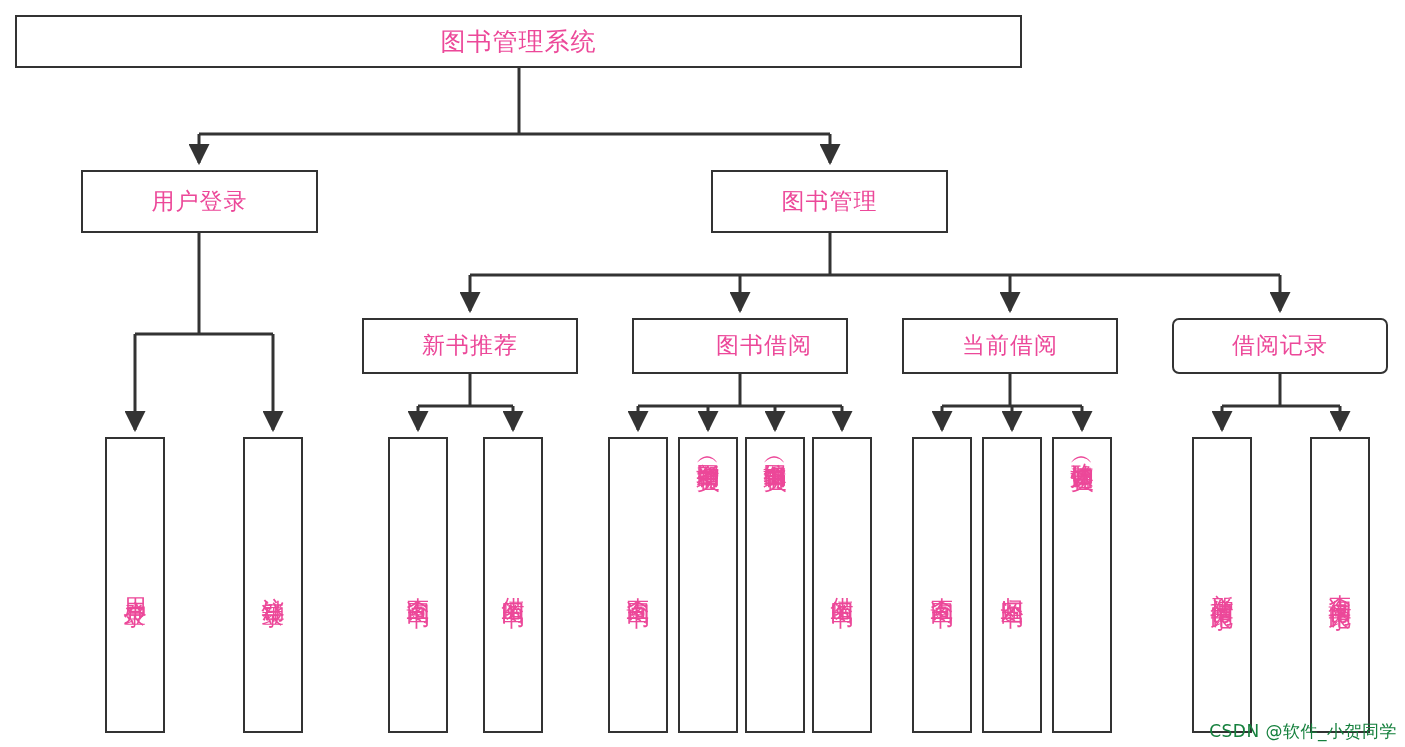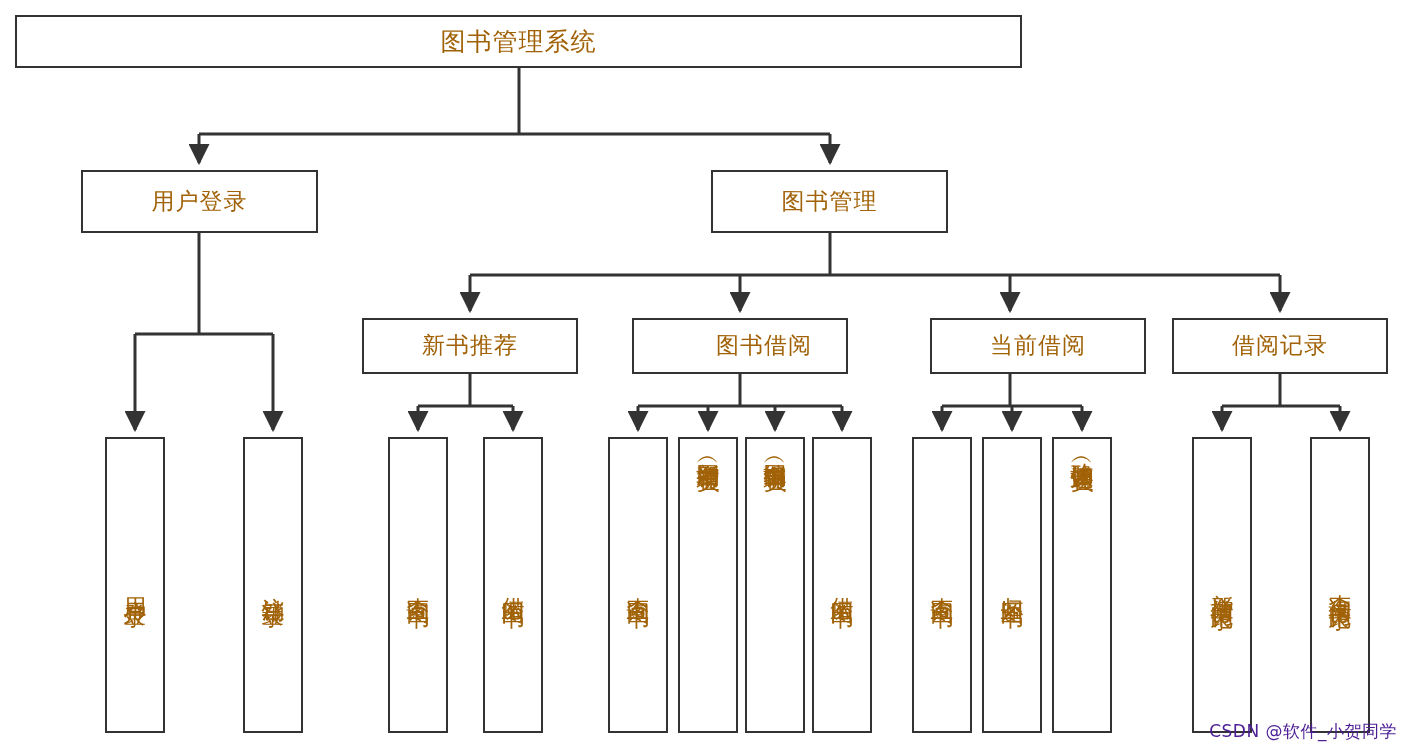--- a/index.html
+++ b/index.html
@@ -33,21 +33,21 @@
     border: 2px solid #333333;
     display: flex;
     align-items: center;
     justify-content: center;
     color: #222222;
   }
   .node-label {
     display: block;
     text-align: center;
     line-height: 1.18;
-    color: #a16207;
+    color: #ec4899;
     white-space: nowrap;
   }
   
   .node.horizontal .node-label {
     font-size: 23px;
     letter-spacing: 1px;
   }
   .node.root {
     border-width: 2px;
   }
@@ -76,21 +76,21 @@
   }
   .node.leaf.mid-label {
     align-items: center;
     padding-top: 0;
   }
   #watermark {
     position: absolute;
     right: 8px;
     bottom: 4px;
     font-size: 17px;
-    color: #4c1d95;
+    color: #15803d;
     letter-spacing: 0.5px;
     white-space: nowrap;
   }
 </style>
 </head>
 <body>
 
 <div id="diagram-root">
 
   <svg id="edges-layer" viewBox="0 0 1405 747" xmlns="http://www.w3.org/2000/svg">
@@ -153,24 +153,24 @@
   <div class="node horizontal" style="left:362px; top:318px; width:216px; height:56px;">
     <span class="node-label">新书推荐</span>
   </div>
 
   <div class="node horizontal" style="left:711px; top:170px; width:237px; height:63px;">
     <span class="node-label">图书管理</span>
   </div>
   <div class="node horizontal" style="left:632px; top:318px; width:216px; height:56px;padding-left:48px;">
     <span class="node-label">图书借阅</span>
   </div>
-  <div class="node horizontal" style="left:902px; top:318px; width:216px; height:56px;margin-left:28px;">
+  <div class="node horizontal" style="left:902px; top:318px; width:216px; height:56px;">
     <span class="node-label">当前借阅</span>
   </div>
-  <div class="node horizontal" style="left:1172px; top:318px; width:216px; height:56px;">
+  <div class="node horizontal" style="left:1172px; top:318px; width:216px; height:56px;border-radius:7px;">
     <span class="node-label">借阅记录</span>
   </div>
 
   <div class="node leaf mid-label" style="left:105px; top:437px; width:60px; height:296px;">
     <span class="node-label">用户登录</span>
   </div>
   <div class="node leaf mid-label" style="left:243px; top:437px; width:60px; height:296px;">
     <span class="node-label">注销登录</span>
   </div>
 

